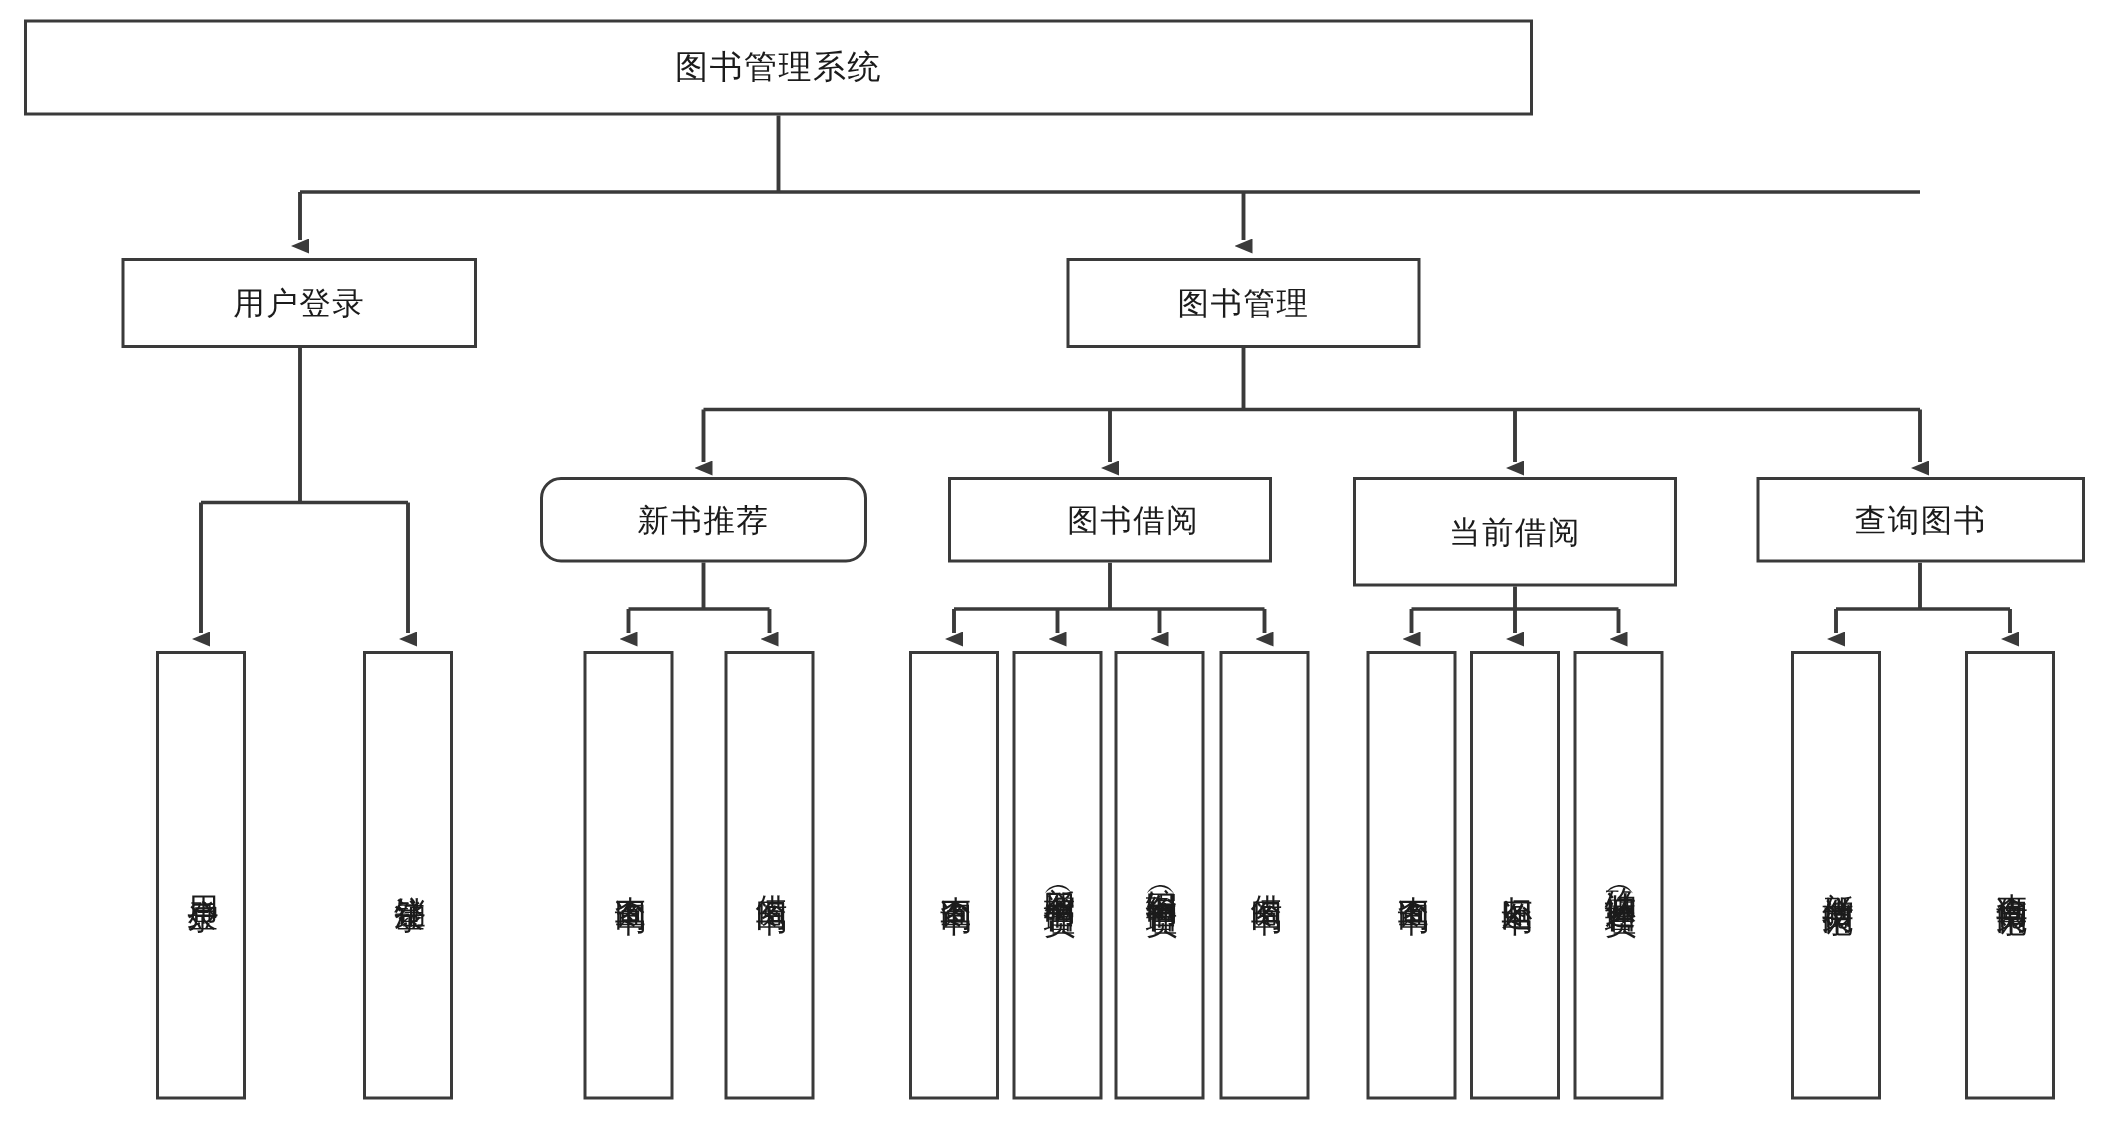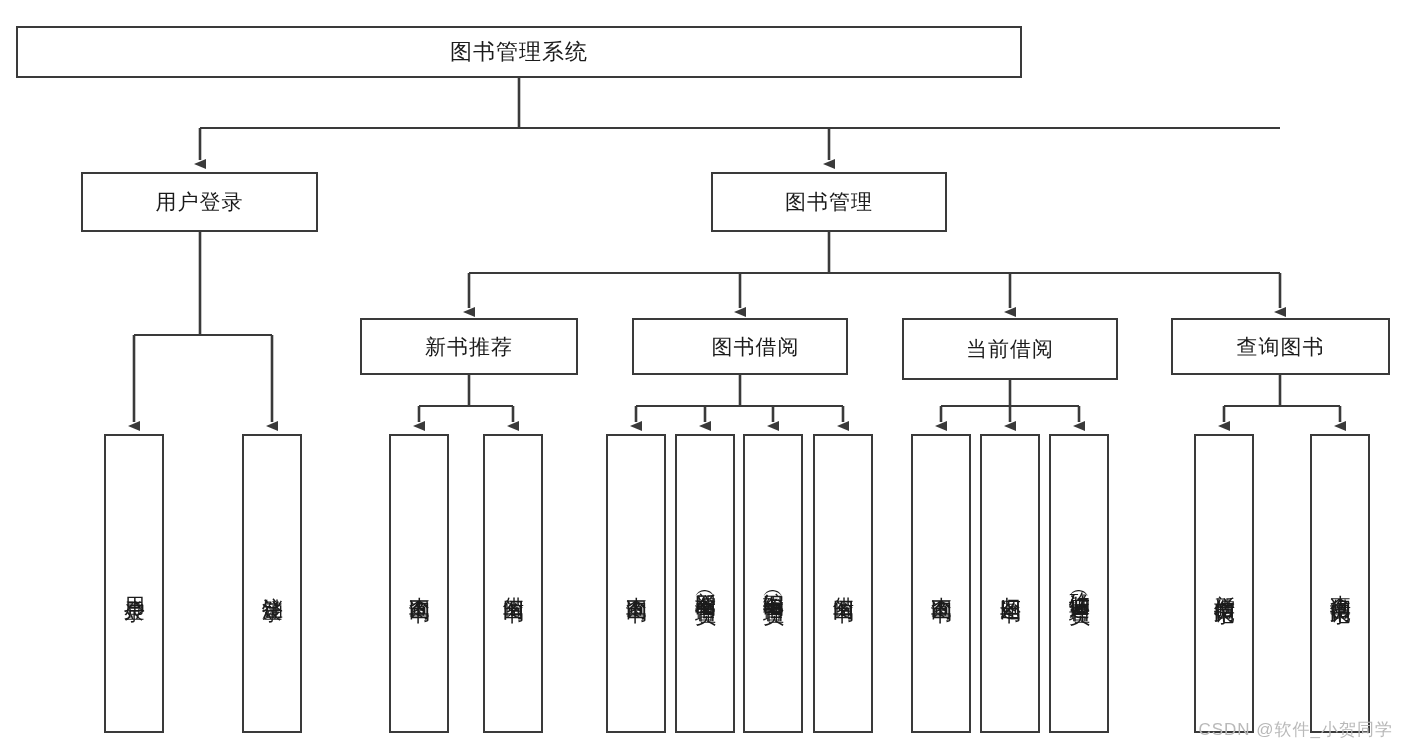--- a/index.html
+++ b/index.html
@@ -66,42 +66,41 @@
       <path d="M1010,406 L1010,422" marker-end="url(#ah)"></path>
       <path d="M1079,406 L1079,422" marker-end="url(#ah)"></path>
 
       <path d="M1280,375 L1280,406"></path>
       <path d="M1224,406 L1340,406" stroke-width="2.2"></path>
       <path d="M1224,406 L1224,422" marker-end="url(#ah)"></path>
       <path d="M1340,406 L1340,422" marker-end="url(#ah)"></path>
     </g>
   </svg>
 
-  <div class="node h root" style="left:16px;top:26px;width:1006px;height:52px;">图书管理系统</div>
+  <div class="node h root" style="left:16px;top:13px;width:1006px;height:64px;">图书管理系统</div>
 
   <div class="node h" style="left:81px;top:172px;width:237px;height:60px;">用户登录</div>
   <div class="node h" style="left:711px;top:172px;width:236px;height:60px;text-align:right;">图书管理</div>
 
-  <div class="node h" style="left:360px;top:318px;width:218px;height:57px;">新书推荐</div>
+  <div class="node h" style="left:360px;top:318px;width:218px;height:57px;border-radius:14px;">新书推荐</div>
   <div class="node h" style="left:632px;top:318px;width:216px;height:57px;padding-left:31px;">图书借阅</div>
-  <div class="node h" style="left:902px;top:318px;width:216px;height:62px;">当前借阅</div>
+  <div class="node h" style="left:902px;top:318px;width:216px;height:73px;">当前借阅</div>
   <div class="node h" style="left:1171px;top:318px;width:219px;height:57px;">查询图书</div>
 
   <div class="node v" style="left:104px;top:434px;width:60px;height:299px;">用户登录</div>
   <div class="node v" style="left:242px;top:434px;width:60px;height:299px;">注销登录</div>
 
   <div class="node v" style="left:389px;top:434px;width:60px;height:299px;">查询图书</div>
   <div class="node v" style="left:483px;top:434px;width:60px;height:299px;">借阅图书</div>
 
   <div class="node v" style="left:606px;top:434px;width:60px;height:299px;">查询图书</div>
   <div class="node v" style="left:675px;top:434px;width:60px;height:299px;">新增图书（管理员）</div>
   <div class="node v" style="left:743px;top:434px;width:60px;height:299px;">编辑图书（管理员）</div>
   <div class="node v" style="left:813px;top:434px;width:60px;height:299px;">借阅图书</div>
 
   <div class="node v" style="left:911px;top:434px;width:60px;height:299px;">查询图书</div>
   <div class="node v" style="left:980px;top:434px;width:60px;height:299px;">归还图书</div>
   <div class="node v" style="left:1049px;top:434px;width:60px;height:299px;">确认归还（管理员）</div>
 
   <div class="node v" style="left:1194px;top:434px;width:60px;height:299px;">新增借阅记录</div>
   <div class="node v" style="left:1310px;top:434px;width:60px;height:299px;">查询借阅记录</div>
 
-  <div id="watermark">CSDN @软件_小贺同学</div>
 </div>
 
 </body></html>

